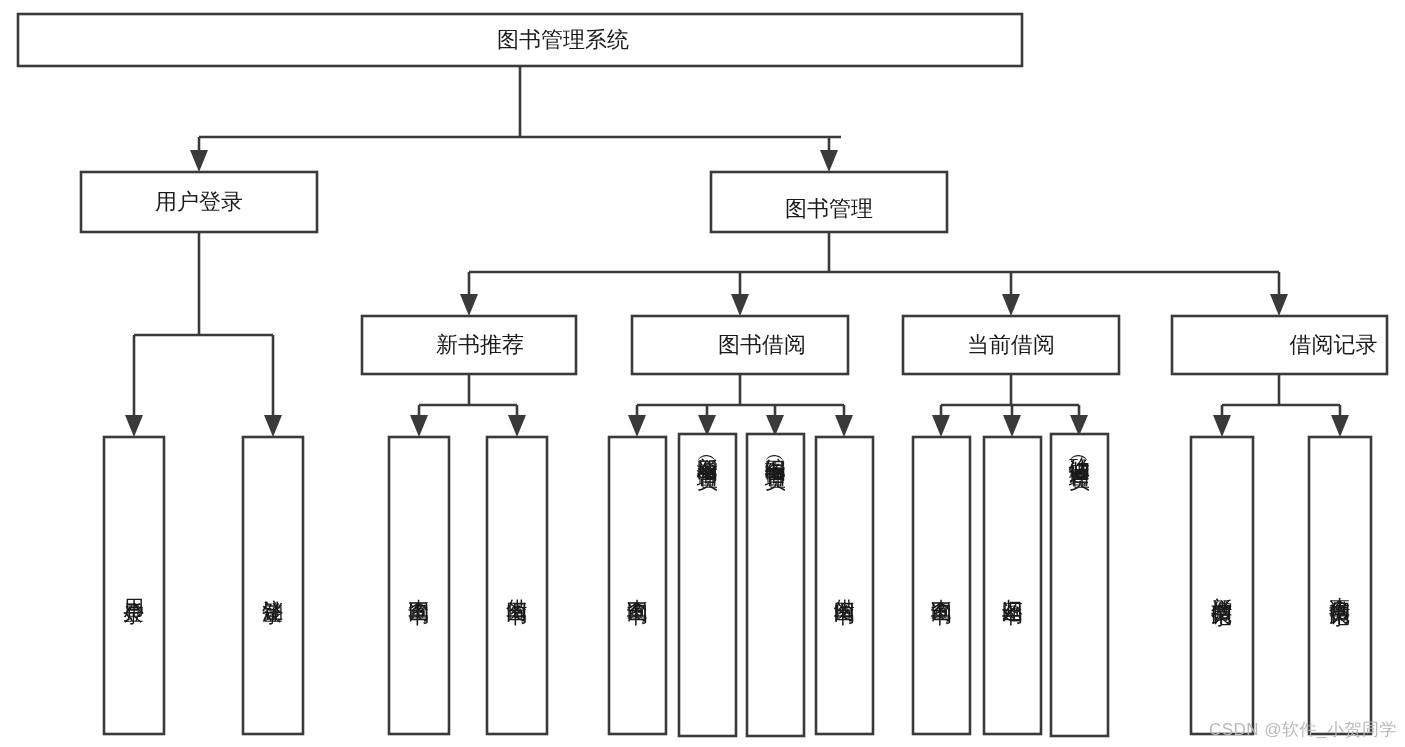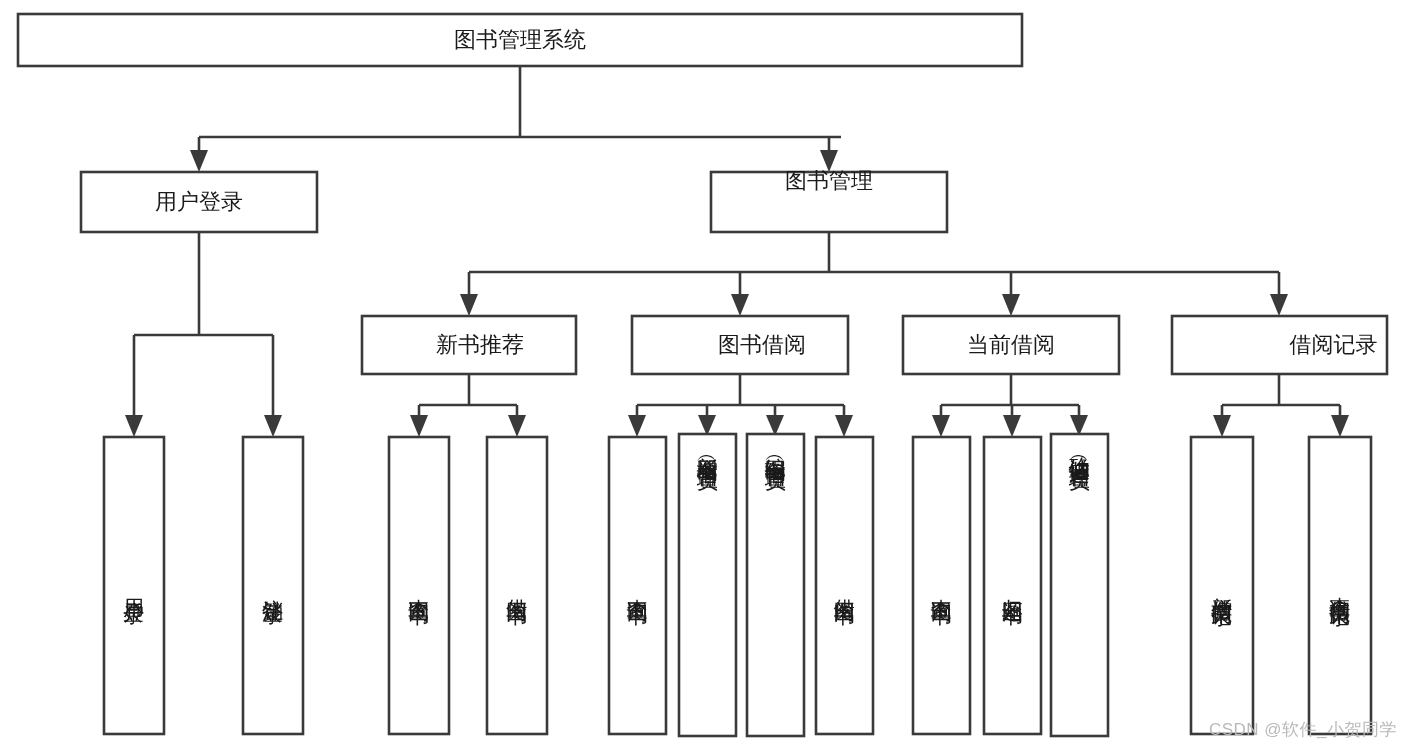--- a/index.html
+++ b/index.html
@@ -188,28 +188,28 @@
     <rect class="node-box" x="679" y="434" width="57" height="302"></rect>
     <rect class="node-box" x="747" y="434" width="57" height="302"></rect>
     <rect class="node-box" x="816" y="437" width="57" height="297"></rect>
     <rect class="node-box" x="913" y="437" width="57" height="297"></rect>
     <rect class="node-box" x="984" y="437" width="57" height="297"></rect>
     <rect class="node-box" x="1051" y="434" width="57" height="302"></rect>
     <rect class="node-box" x="1191" y="437" width="62" height="297"></rect>
     <rect class="node-box" x="1309" y="437" width="62" height="297"></rect>
   </svg>
 
-  <div class="hlabel-wrap" style="left:18px; top:14px; width:1004px; height:52px;">
+  <div class="hlabel-wrap" style="left:18px; top:14px; width:1004px; height:52px;padding-left:43px;">
     <span class="hlabel-text">图书管理系统</span>
   </div>
 
   <div class="hlabel-wrap" style="left:81px; top:172px; width:236px; height:60px;">
     <span class="hlabel-text">用户登录</span>
   </div>
-  <div class="hlabel-wrap" style="left:711px; top:156px; width:236px; height:49px;">
+  <div class="hlabel-wrap" style="left:711px; top:184px; width:236px; height:49px;">
     <span class="hlabel-text">图书管理</span>
   </div>
 
   <div class="hlabel-wrap" style="left:374px; top:316px; width:212px; height:58px;">
     <span class="hlabel-text">新书推荐</span>
   </div>
   <div class="hlabel-wrap" style="left:632px; top:316px; width:260px; height:58px;">
     <span class="hlabel-text">图书借阅</span>
   </div>
   <div class="hlabel-wrap" style="left:903px; top:316px; width:216px; height:57px;border-radius:12px;">

